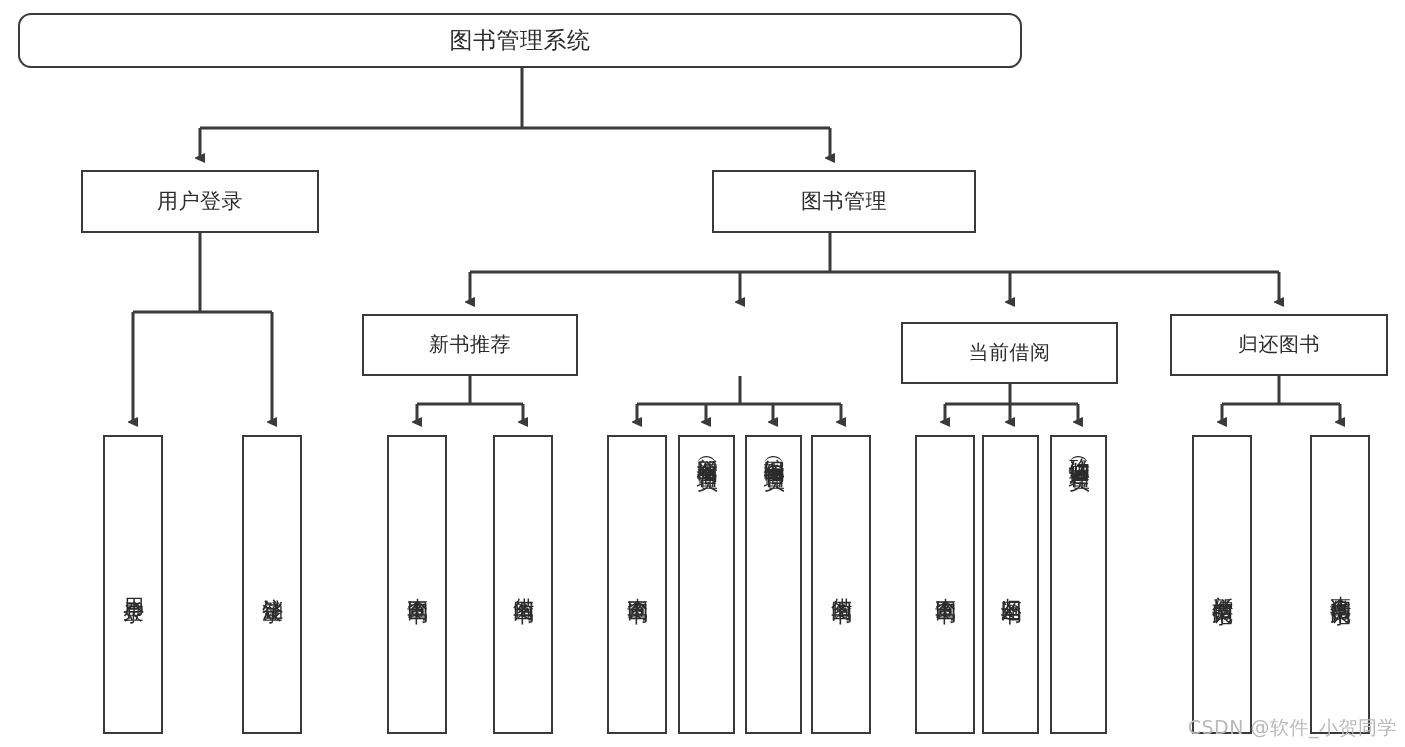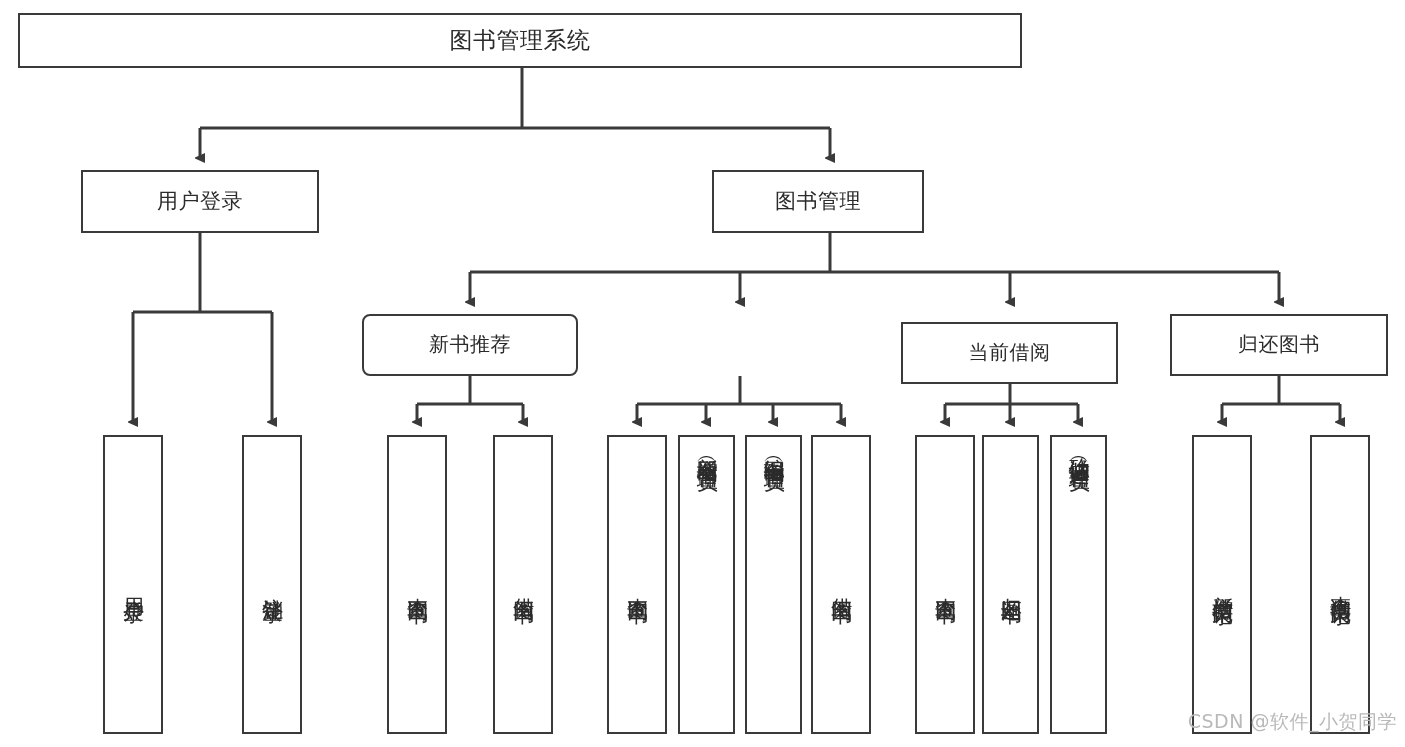--- a/index.html
+++ b/index.html
@@ -63,21 +63,21 @@
     letter-spacing: 2px;
     text-align: center;
     max-height: 100%;
   }
   .node.vert.tall-fill {
     align-items: flex-start;
   }
   .watermark {
     position: absolute;
     right: 8px;
-    bottom: 12px;
+    bottom: 6px;
     font-size: 19px;
     color: #b9b9b9;
     white-space: nowrap;
     letter-spacing: 0.5px;
   }
 </style>
 </head>
 <body>
 
 <div id="canvas">
@@ -125,32 +125,32 @@
       <path d="M1010,404 L1010,422" marker-end="url(#arrow)"></path>
       <path d="M1078,404 L1078,422" marker-end="url(#arrow)"></path>
 
       <path d="M1279,376 L1279,404"></path>
       <path d="M1222,404 L1340,404"></path>
       <path d="M1222,404 L1222,422" marker-end="url(#arrow)"></path>
       <path d="M1340,404 L1340,422" marker-end="url(#arrow)"></path>
     </g>
   </svg>
 
-  <div class="node horiz root" style="left:18px; top:13px; width:1004px; height:55px;">
+  <div class="node horiz root" style="left:18px; top:13px; width:1004px; height:55px;border-radius:13px;">
     <span class="label">图书管理系统</span>
   </div>
 
   <div class="node horiz lvl1" style="left:81px; top:170px; width:238px; height:63px;">
     <span class="label">用户登录</span>
   </div>
-  <div class="node horiz lvl1" style="left:712px; top:170px; width:212px; height:63px;">
+  <div class="node horiz lvl1" style="left:712px; top:170px; width:264px; height:63px;">
     <span class="label">图书管理</span>
   </div>
 
-  <div class="node horiz lvl2" style="left:362px; top:314px; width:216px; height:62px;border-radius:8px;">
+  <div class="node horiz lvl2" style="left:362px; top:314px; width:216px; height:62px;">
     <span class="label">新书推荐</span>
   </div>
   <div class="node horiz lvl2" style="left:901px; top:314px; width:217px; height:62px;margin-top:8px;">
     <span class="label">当前借阅</span>
   </div>
   <div class="node horiz lvl2" style="left:1170px; top:314px; width:218px; height:62px;">
     <span class="label">归还图书</span>
   </div>
 
   <div class="node vert" style="left:103px; top:435px; width:60px; height:299px;">

